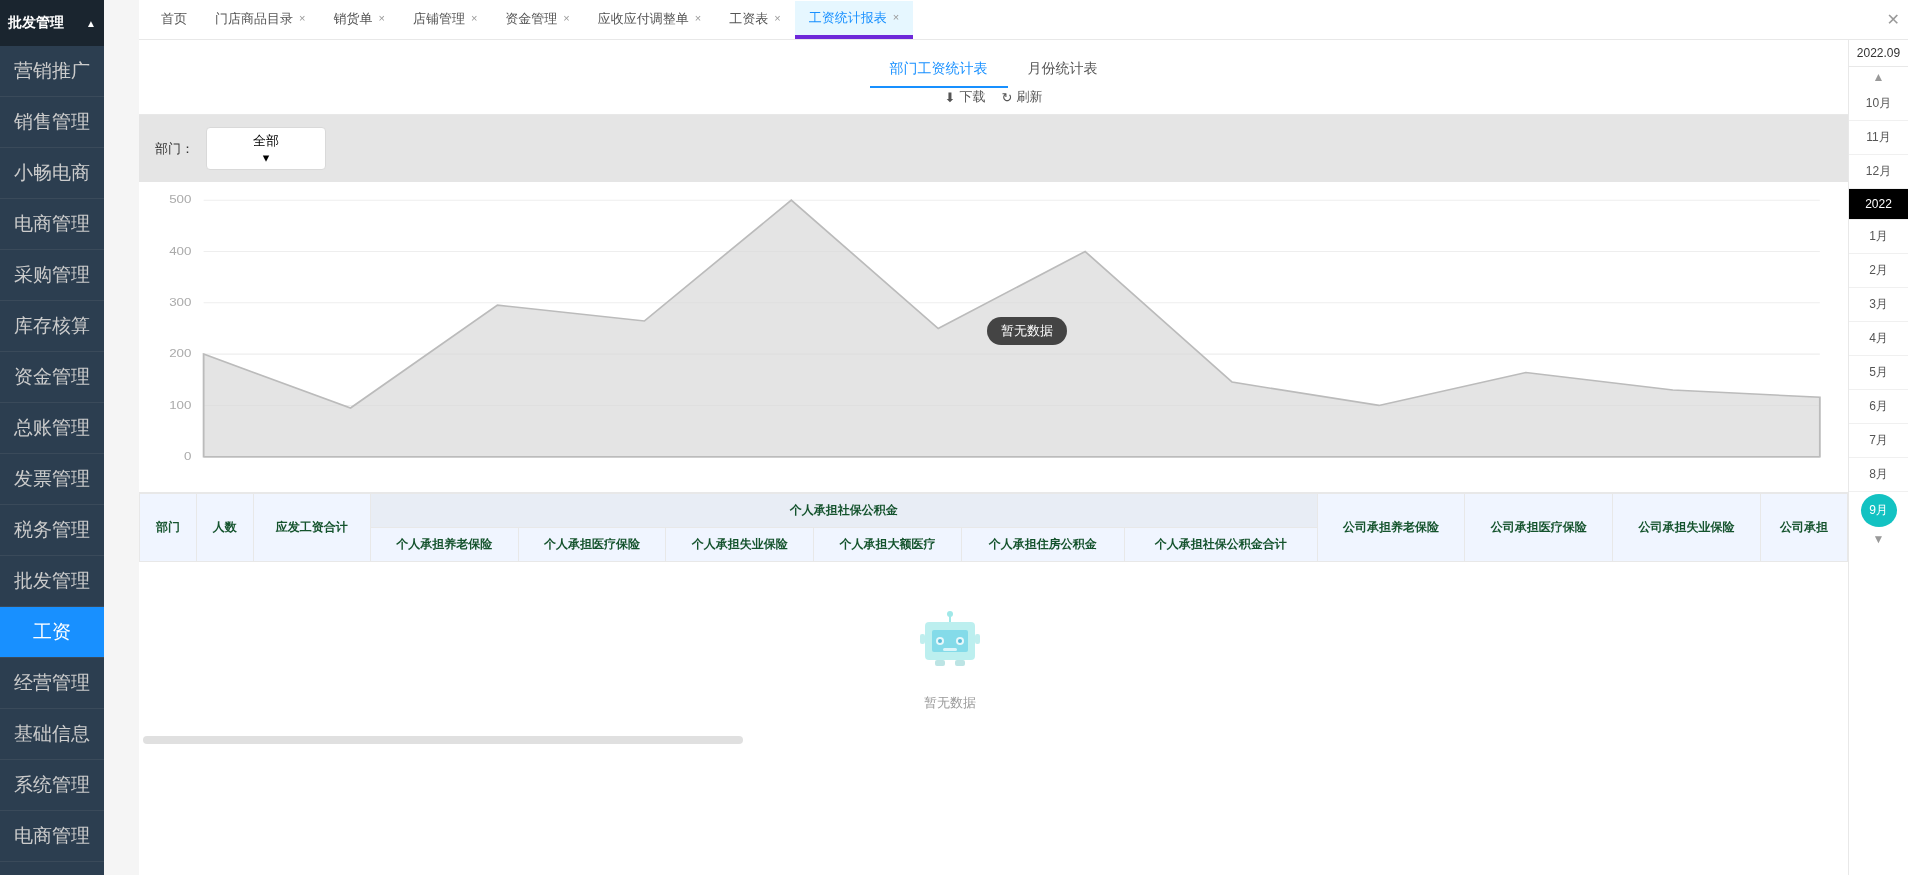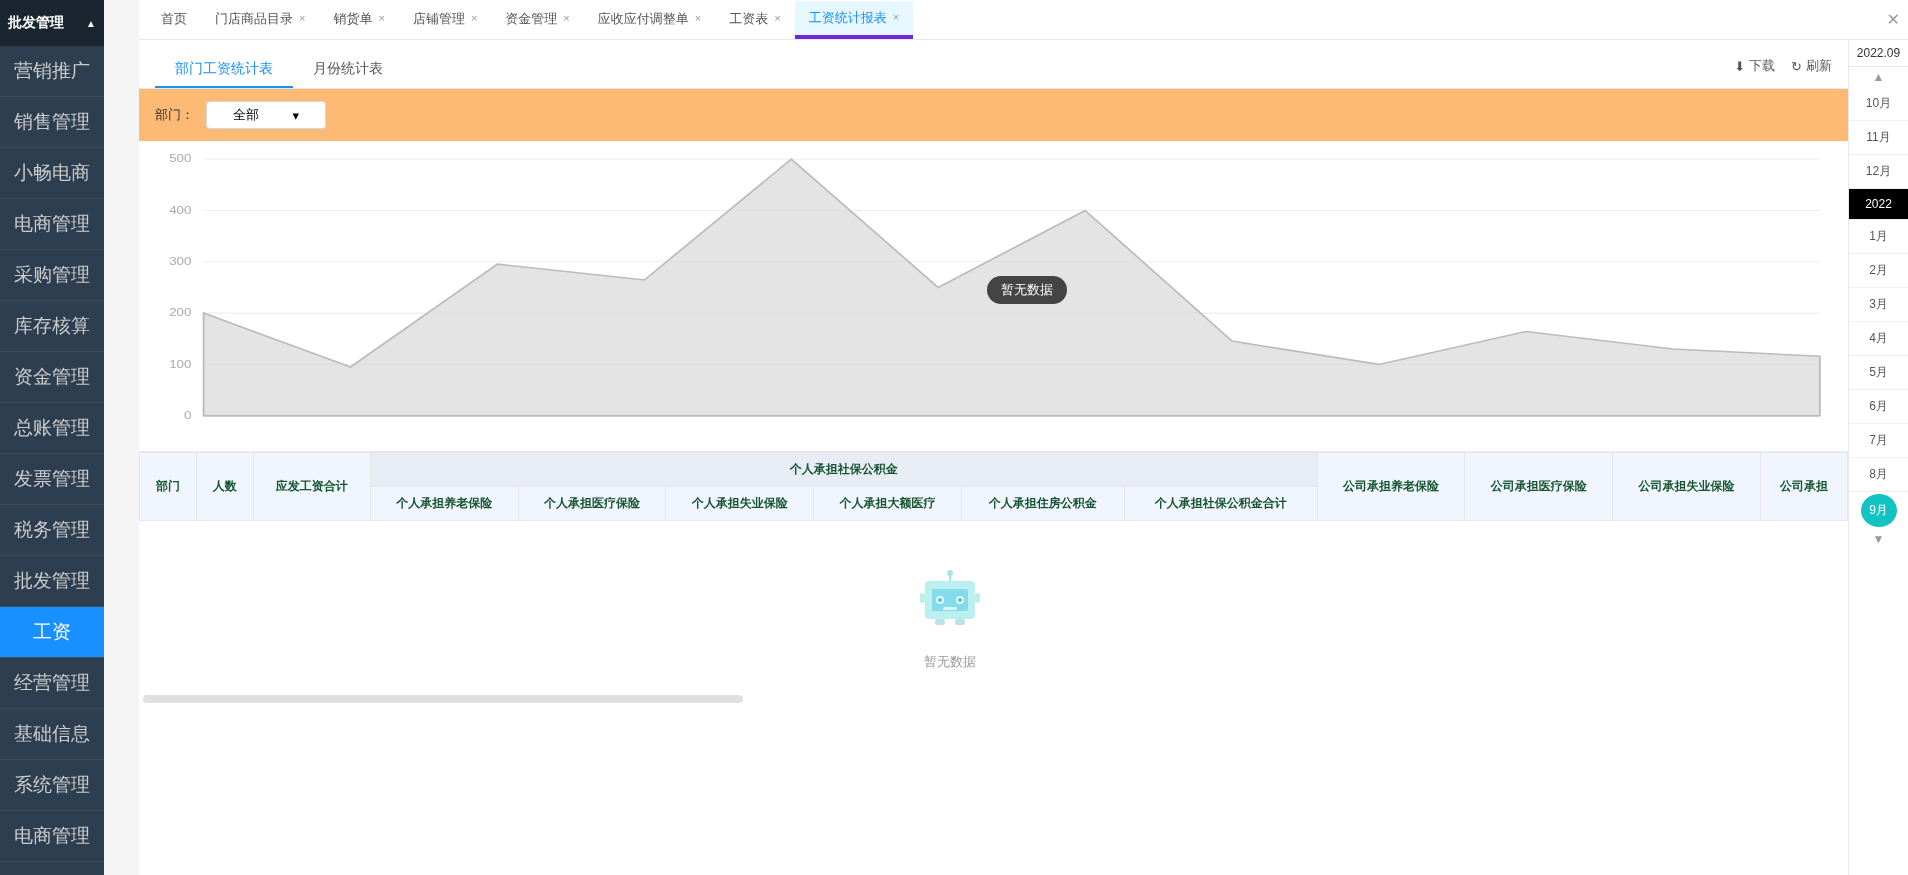--- a/index.html
+++ b/index.html
@@ -118,20 +118,21 @@
       padding: 0;
     }
 
     
     .sub-tab-bar {
       display: flex;
       align-items: center;
       padding: 12px 16px 0;
       border-bottom: 1px solid #e8e8e8;
       justify-content: space-between;
+      flex-direction: column;
     }
     .sub-tabs { display: flex; gap: 0; }
     .sub-tab {
       padding: 8px 20px;
       cursor: pointer;
       color: #555;
       font-size: 14px;
       border-bottom: 2px solid transparent;
     }
     .sub-tab.active {
@@ -152,34 +153,35 @@
       color: #555;
       font-size: 13px;
     }
 
     
     .filter-bar {
       padding: 12px 16px;
       display: flex;
       align-items: center;
       gap: 12px;
-      background: #fdba74;
+      background: #e5e5e5;
     }
     .filter-label { color: #333; font-size: 13px; }
     .filter-select {
       display: flex;
       align-items: center;
       border: 1px solid #d9d9d9;
       border-radius: 4px;
       padding: 4px 26px;
       background: #fff;
       cursor: pointer;
       min-width: 120px;
       justify-content: space-between;
       font-size: 13px;
+      flex-direction: column;
     }
 
     
     .chart-area {
       flex: 0 0 auto;
       padding: 0 16px;
       height: 310px;
       position: relative;
     }
     .chart-container {

